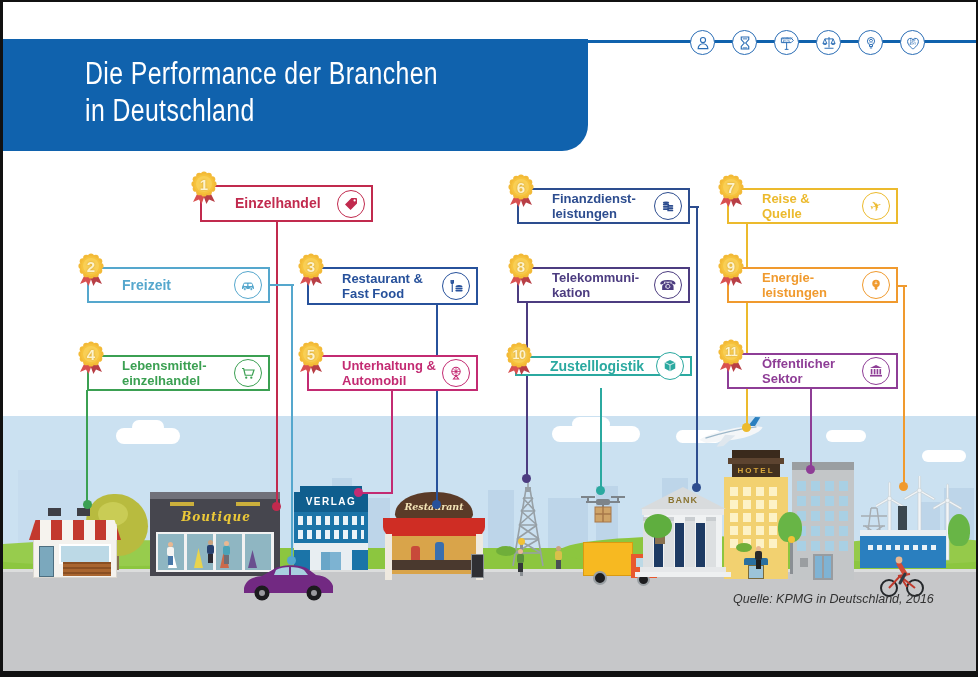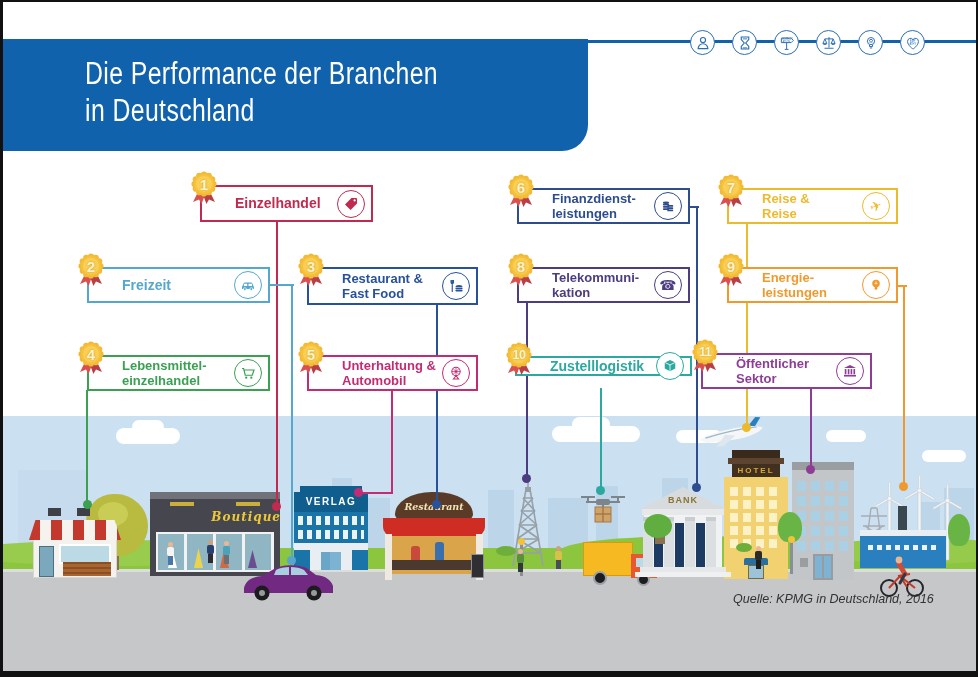--- a/index.html
+++ b/index.html
@@ -128,21 +128,21 @@
       <div class="abs" style="left:6px;top:32px;width:15px;height:31px;background:#7ba8bd;border:1.5px solid #4d6e80;box-sizing:border-box"></div>
       <div class="abs" style="left:26px;top:30px;width:52px;height:20px;background:#bcd9e6;border:2px solid #fff;box-sizing:border-box"></div>
       <div class="abs" style="left:30px;top:48px;width:48px;height:14px;background:#a9652f;background-image:repeating-linear-gradient(180deg,#8a4f22 0 2px,transparent 2px 5px)"></div>
     </div>
 
     <div class="abs" style="left:150px;top:492px;width:130px;height:84px">
       <div class="abs" style="left:0;top:0;width:130px;height:7px;background:#71717a"></div>
       <div class="abs" style="left:0;top:7px;width:130px;height:77px;background:#46464e"></div>
       <div class="abs" style="left:20px;top:10px;width:24px;height:4px;background:#e3c23a;opacity:.85"></div>
       <div class="abs" style="left:86px;top:10px;width:24px;height:4px;background:#e3c23a;opacity:.85"></div>
-      <div class="abs sign-serif" style="left:1px;top:18px;width:130px;text-align:right;font-size:12px;color:#ecc938;letter-spacing:1px">Boutique</div>
+      <div class="abs sign-serif" style="left:1px;top:18px;width:130px;text-align:center;font-size:12px;color:#ecc938;letter-spacing:1px">Boutique</div>
       <div class="abs" style="left:6px;top:40px;width:118px;height:40px;background:#8fb6c2;background-image:repeating-linear-gradient(90deg,transparent 0 26px,#f2f2f2 26px 29px);border:2px solid #f2f2f2;box-sizing:border-box"></div>
       <div class="abs" style="left:18px;top:58px;width:9px;height:18px;background:#fff;clip-path:polygon(50% 0,100% 100%,0 100%)"></div>
       <div class="abs" style="left:44px;top:56px;width:9px;height:20px;background:#e8d44e;clip-path:polygon(50% 0,100% 100%,0 100%)"></div>
       <div class="abs" style="left:70px;top:56px;width:9px;height:20px;background:#cc6a4a;clip-path:polygon(50% 0,100% 100%,0 100%)"></div>
       <div class="abs" style="left:98px;top:58px;width:9px;height:18px;background:#6a4f8f;clip-path:polygon(50% 0,100% 100%,0 100%)"></div>
     </div>
 
     <div class="abs" style="left:294px;top:486px;width:74px;height:94px">
       <div class="abs" style="left:6px;top:0;width:62px;height:7px;background:#0f5e8e"></div>
       <div class="abs" style="left:0;top:6px;width:74px;height:20px;background:#0f5e8e;color:#fff;text-align:center;font-weight:bold;font-size:10px;line-height:20px;letter-spacing:1.5px">VERLAG</div>
@@ -501,21 +501,21 @@
         </svg>
     </span>
   </div>
 
   <div class="label-box" style="left: 727px; top: 188px; width: 171px; height: 36px; color: rgb(236, 186, 45);">
     <svg class="badge">
         <use href="#rosette"></use>
       </svg>
     <span class="badge-num">7</span>
     <span class="t">Reise &amp;</span>
-    <span class="t">Reise</span>
+    <span class="t">Quelle</span>
     <span class="icon-circle">
       <span class="uni" style="transform:rotate(-20deg);display:inline-block">✈</span>
     </span>
   </div>
 
   <div class="label-box" style="left: 517px; top: 267px; width: 173px; height: 36px; color: rgb(76, 60, 128);">
     <svg class="badge">
         <use href="#rosette"></use>
       </svg>
     <span class="badge-num">8</span>
@@ -550,21 +550,21 @@
     <span class="t">Zustelllogistik</span>
     <span class="t"></span>
     <span class="icon-circle">
       <svg viewBox="0 0 24 24">
           <path d="M12 4l7 3.2v8.2L12 19l-7-3.6V7.2z" fill="currentColor"></path>
           <path d="M12 10.6V19M5 7.2l7 3.4 7-3.4" stroke="#fff" stroke-width="1.1" fill="none"></path>
         </svg>
     </span>
   </div>
 
-  <div class="label-box wide-rank" style="left: 701px; top: 353px; width: 171px; height: 36px; color: rgb(142, 61, 150);">
+  <div class="label-box wide-rank" style="left: 727px; top: 353px; width: 171px; height: 36px; color: rgb(142, 61, 150);">
     <svg class="badge">
         <use href="#rosette"></use>
       </svg>
     <span class="badge-num">11</span>
     <span class="t">Öffentlicher</span>
     <span class="t">Sektor</span>
     <span class="icon-circle">
       <svg viewBox="0 0 24 24">
           <g fill="currentColor">
             <path d="M12 4l8 4H4z"></path>

